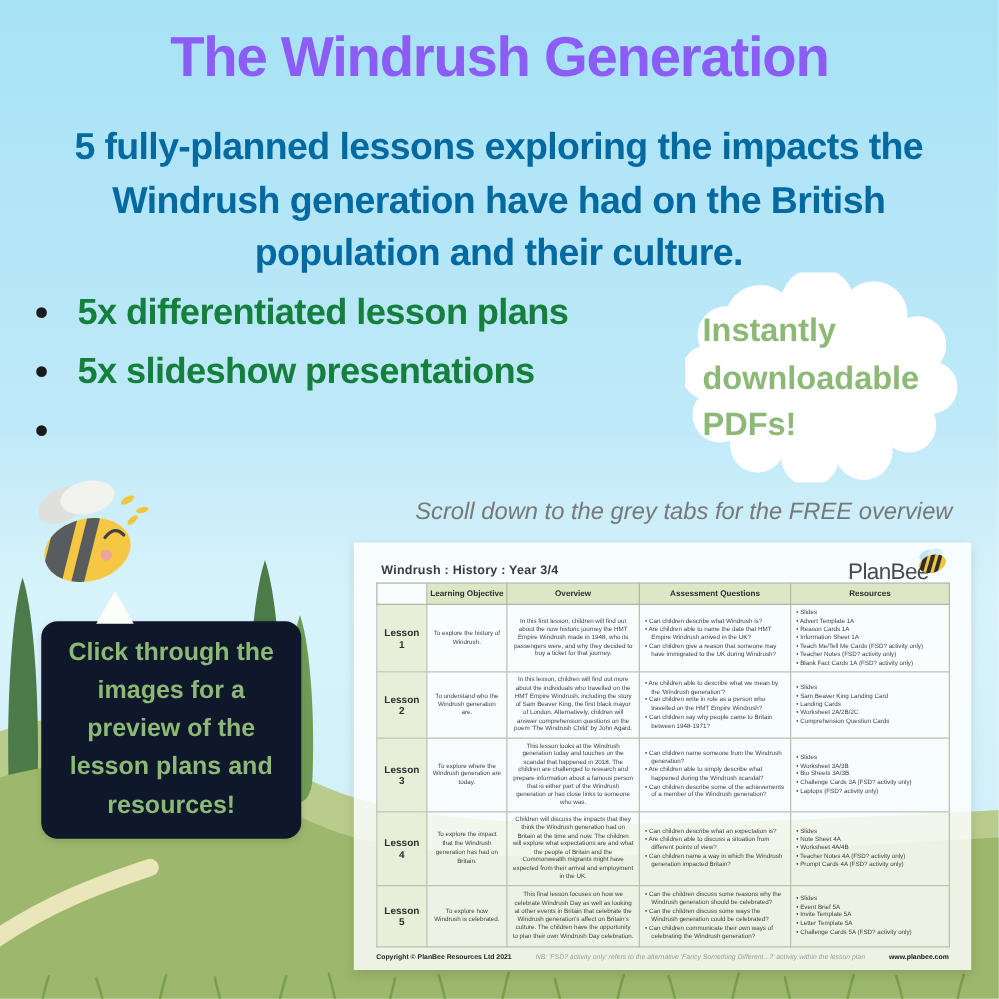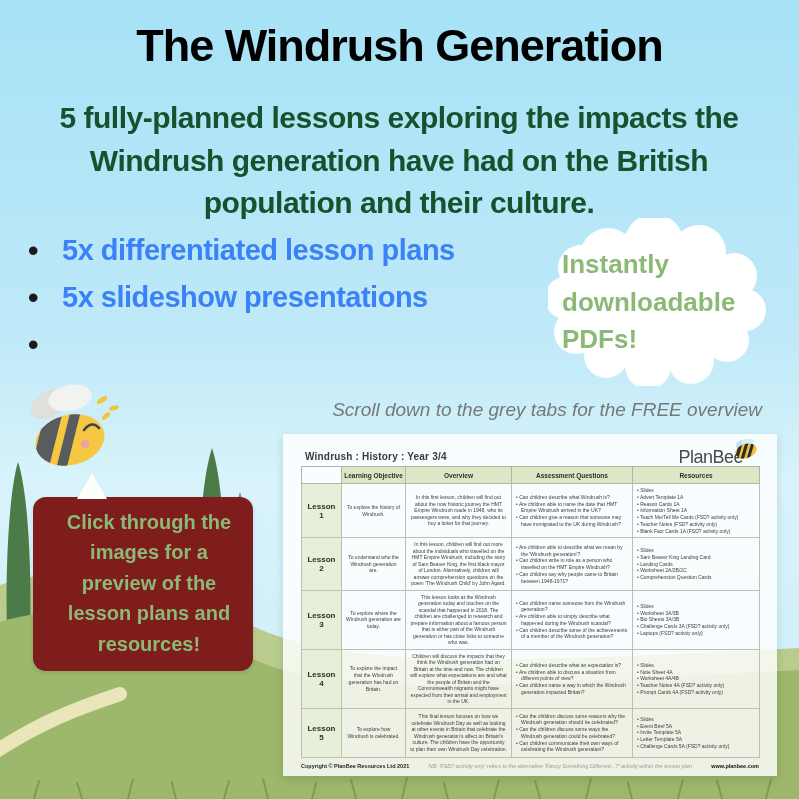--- a/index.html
+++ b/index.html
@@ -5,40 +5,40 @@
   html,body{margin:0;padding:0;}
   body{
     width:799px;height:799px;position:relative;overflow:hidden;
     font-family:"Liberation Sans",sans-serif;
     background:linear-gradient(180deg,var(--sky-top) 0%,#bfe9f8 42%,var(--sky-bottom) 60%,#cdeef8 100%);
   }
   
   .landscape{position:absolute;left:0;top:0;width:799px;height:799px;}
   
   .title{position:absolute;top:20px;left:0;width:799px;text-align:center;
-    font-size:45px;font-weight:bold;color:#000000;letter-spacing:-1px;}
+    font-size:45px;font-weight:bold;color:#8b5cf6;letter-spacing:-1px;}
   .subtitle{position:absolute;top:97px;left:39px;width:720px;text-align:center;
-    font-size:30px;font-weight:bold;color:#14532d;line-height:1.42;letter-spacing:-0.5px;}
+    font-size:30px;font-weight:bold;color:#0369a1;line-height:1.42;letter-spacing:-0.5px;}
   .bullets{position:absolute;top:234px;left:28px;width:480px;}
   .bullet-row{display:flex;align-items:flex-start;margin-bottom:13px;}
   .bullet-dot{font-size:30px;font-weight:bold;color:#1b1b1b;width:34px;}
-  .bullet-text{font-size:29px;font-weight:bold;color:#3b82f6;letter-spacing:-0.5px;}
+  .bullet-text{font-size:29px;font-weight:bold;color:#15803d;letter-spacing:-0.5px;}
   
   .cloud{position:absolute;left:548px;top:218px;width:222px;height:168px;}
   .cloud svg{position:absolute;left:0;top:0;}
   .cloud-text{position:absolute;left:14px;top:28px;width:194px;
     font-size:26px;font-weight:bold;color:var(--accent-green);line-height:1.45;}
   
   .scroll-note{position:absolute;top:399px;right:37px;font-size:19px;font-weight:normal;
     font-style:italic;color:var(--note-grey);}
   
   .bee{position:absolute;left:12px;top:378px;}
   
-  .bubble{position:absolute;left:33px;top:497px;width:200px;background:#7f1d1d;
-    border-radius:13px;box-shadow:0 2px 5px rgba(0,0,0,0.10);padding:10px 4px 12px 16px;}
+  .bubble{position:absolute;left:33px;top:497px;width:200px;background:#0f172a;
+    border-radius:13px;box-shadow:0 2px 5px rgba(0,0,0,0.10);padding:10px 4px 12px 4px;}
   .bubble:before{content:"";position:absolute;top:-24px;left:44px;width:0;height:0;
     border-left:15px solid transparent;border-right:15px solid transparent;
     border-bottom:26px solid #fdfffb;}
   .bubble-text{font-size:20px;font-weight:bold;color:var(--accent-green);
     text-align:center;line-height:1.52;width:192px;margin:0 auto;}
   
   .doc{position:absolute;left:283px;top:434px;width:494px;height:342px;
     background:rgba(255,255,255,0.82);box-shadow:0 3px 9px rgba(0,0,0,0.13);}
   .doc-title{position:absolute;left:22px;top:17px;font-size:10px;font-weight:bold;
     color:#3a3a3a;letter-spacing:0.2px;}

